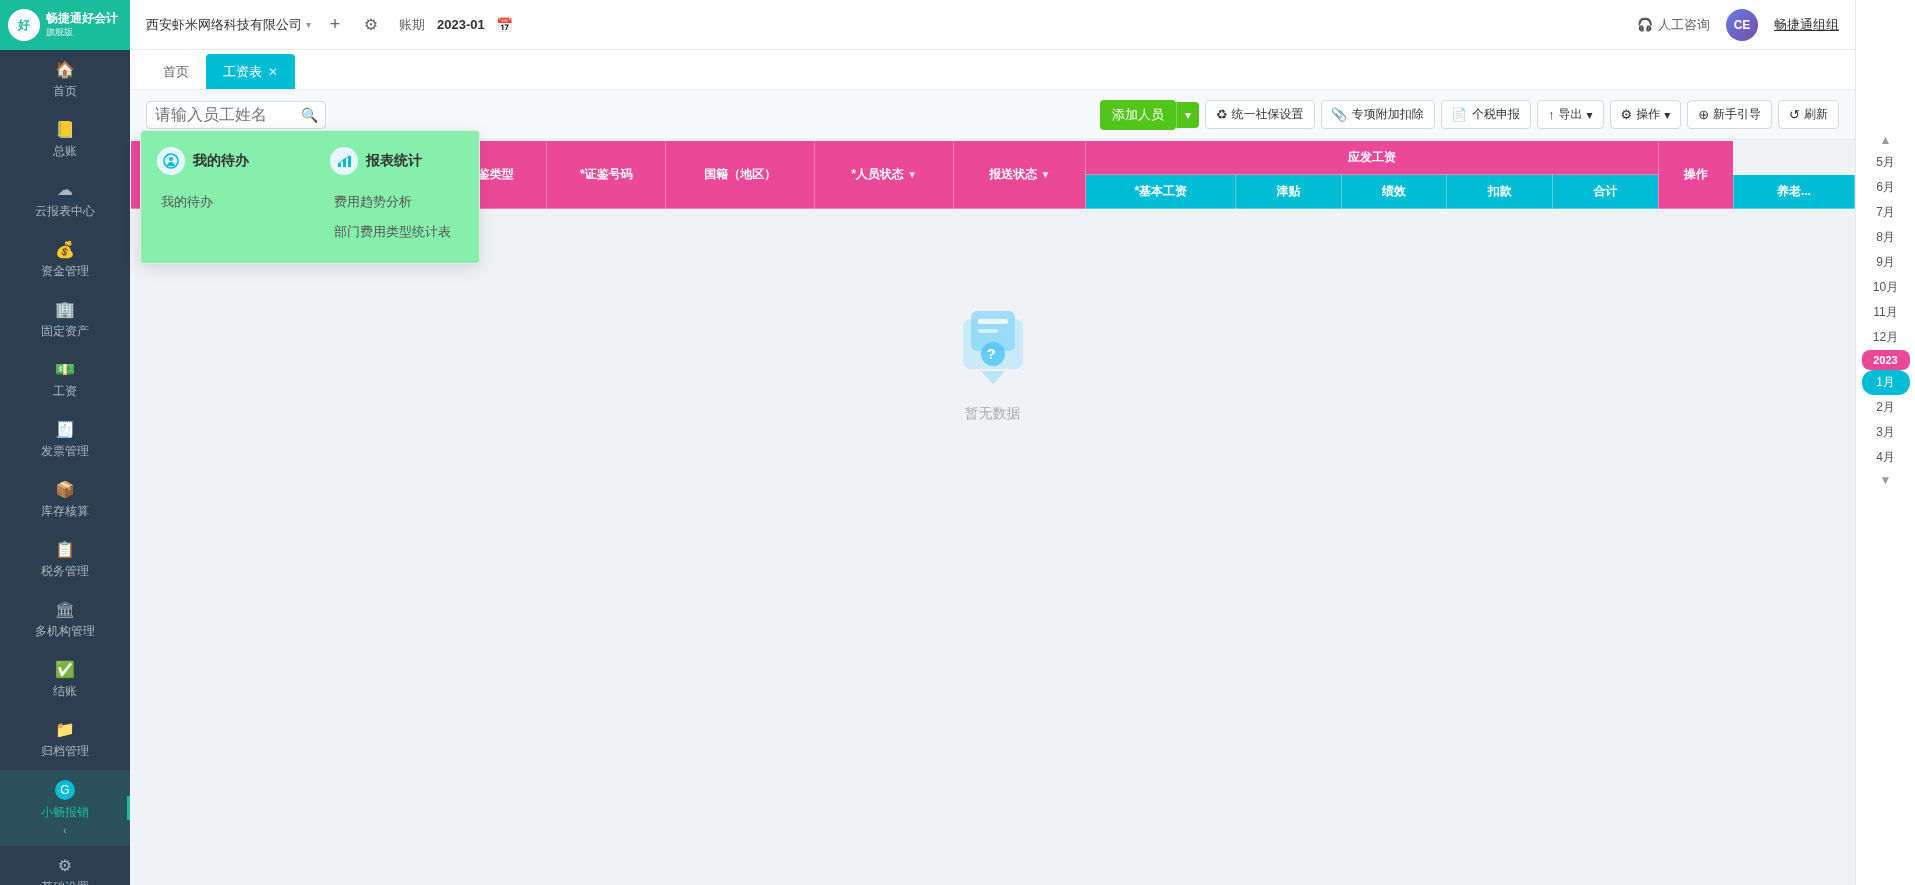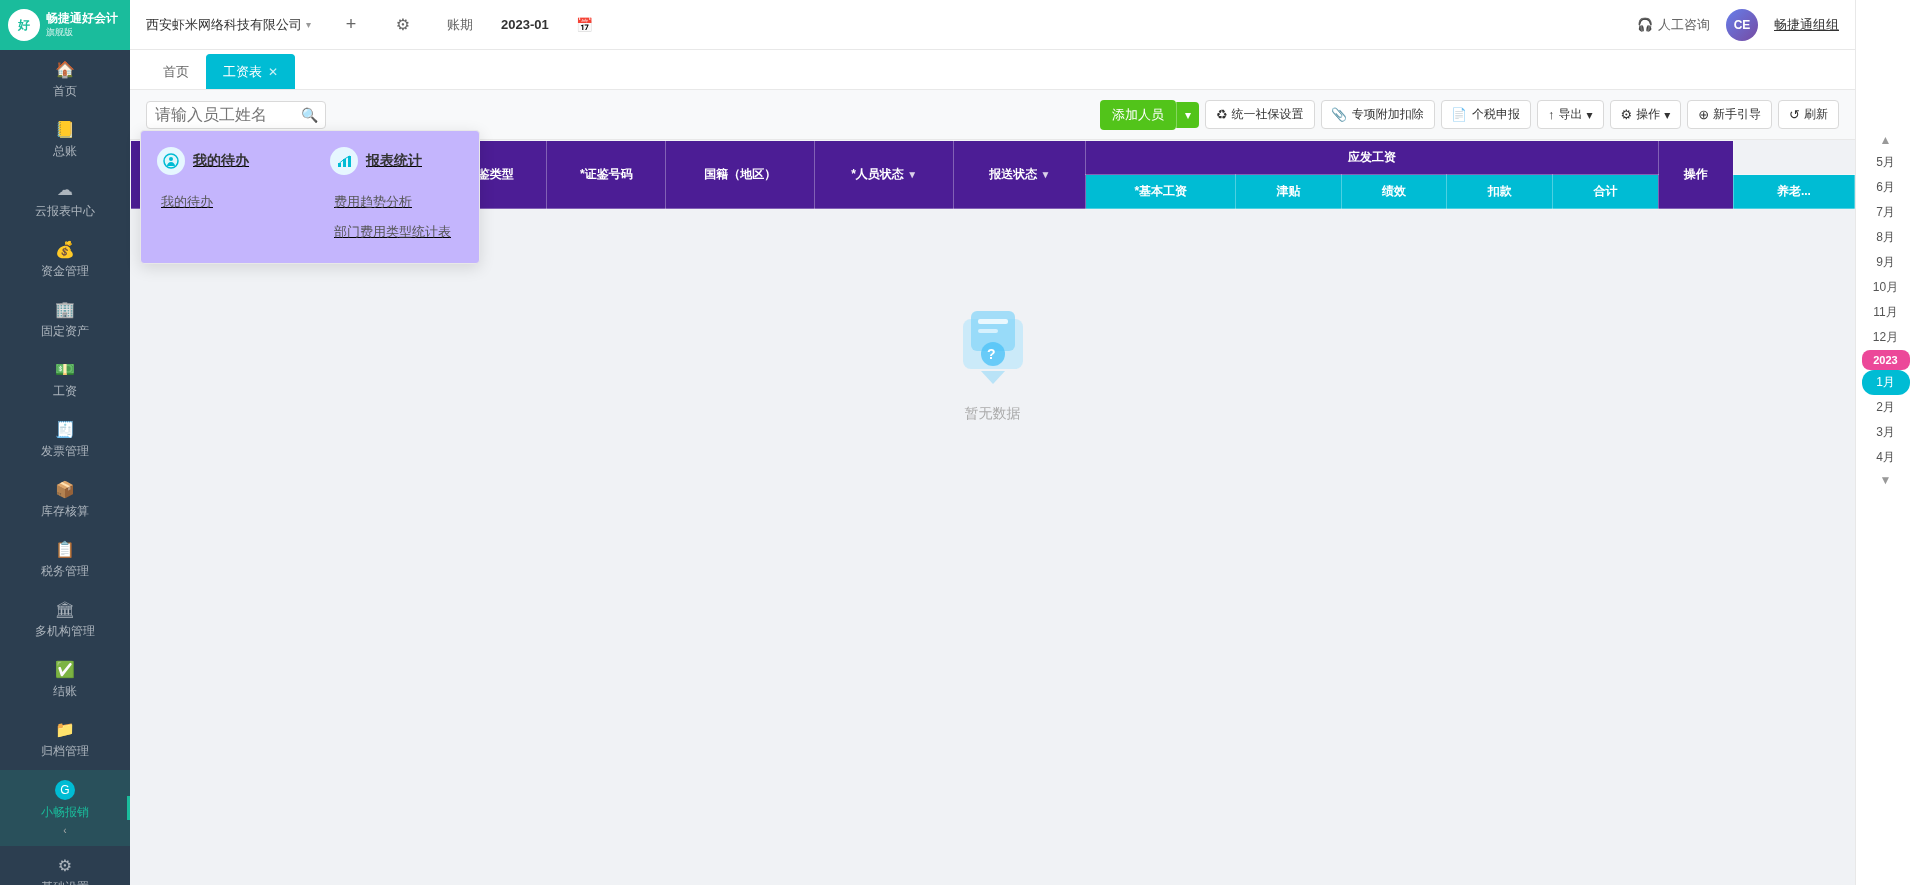--- a/index.html
+++ b/index.html
@@ -73,21 +73,21 @@
     }
 
     
     .topbar {
       height: 50px;
       background: #fff;
       border-bottom: 1px solid #e8e8e8;
       display: flex;
       align-items: center;
       padding: 0 16px;
-      gap: 28px;
+      gap: 12px;
       flex-shrink: 0;
     }
     .company-selector {
       display: flex;
       align-items: center;
       gap: 4px;
       font-size: 13px;
       color: #333;
       cursor: pointer;
     }
@@ -256,21 +256,21 @@
       flex: 1;
       overflow: auto;
       position: relative;
     }
     .salary-table {
       width: 100%;
       border-collapse: collapse;
       font-size: 12px;
     }
     .salary-table thead tr:first-child th {
-      background: #4c1d95;
+      background: #ec4899;
       color: #fff;
       padding: 8px 12px;
       text-align: center;
       border: 1px solid rgba(255,255,255,0.3);
       white-space: nowrap;
     }
     .salary-table thead tr:last-child th {
       background: #00bcd4;
       color: #fff;
       padding: 8px 22px;
@@ -302,27 +302,26 @@
       width: 100px;
       height: 100px;
       margin-bottom: 16px;
     }
     .empty-text { font-size: 14px; color: #aaa; font-family: Liberation Serif, serif; }
     .dropdown-popup {
       position: absolute;
       top: 130px;
       left: 140px;
       width: 340px;
-      background: #c4b5fd;
+      background: #86efac;
       border: 1px solid #e8e8e8;
       border-radius: 4px;
       box-shadow: 0 4px 16px rgba(0,0,0,0.12);
       z-index: 200;
       padding: 16px;
-      text-decoration: underline;
     }
     .popup-section {
       display: flex;
       gap: 40px;
     }
     .popup-col { flex: 1; }
     .popup-header {
       display: flex;
       align-items: center;
       gap: 8px;

